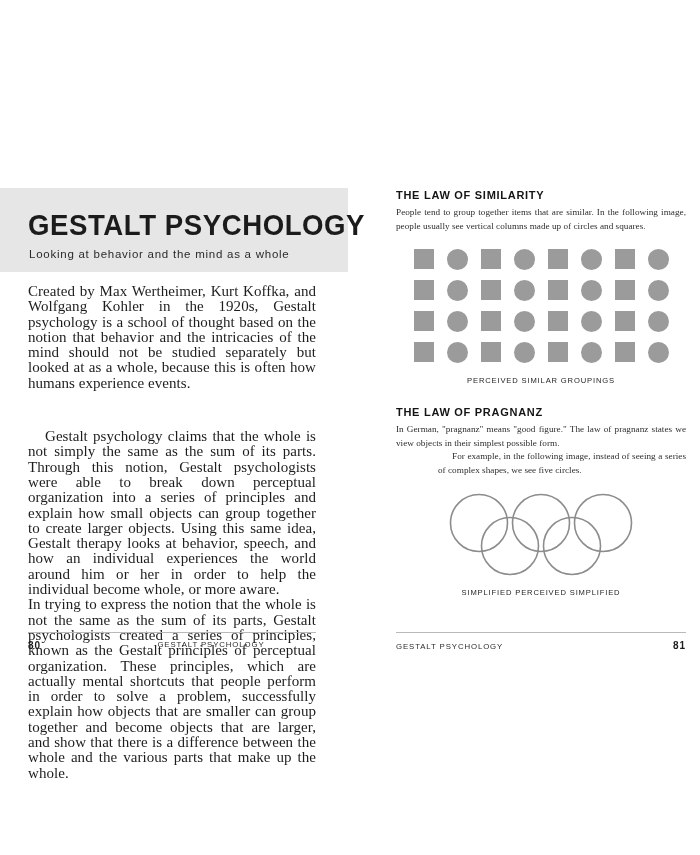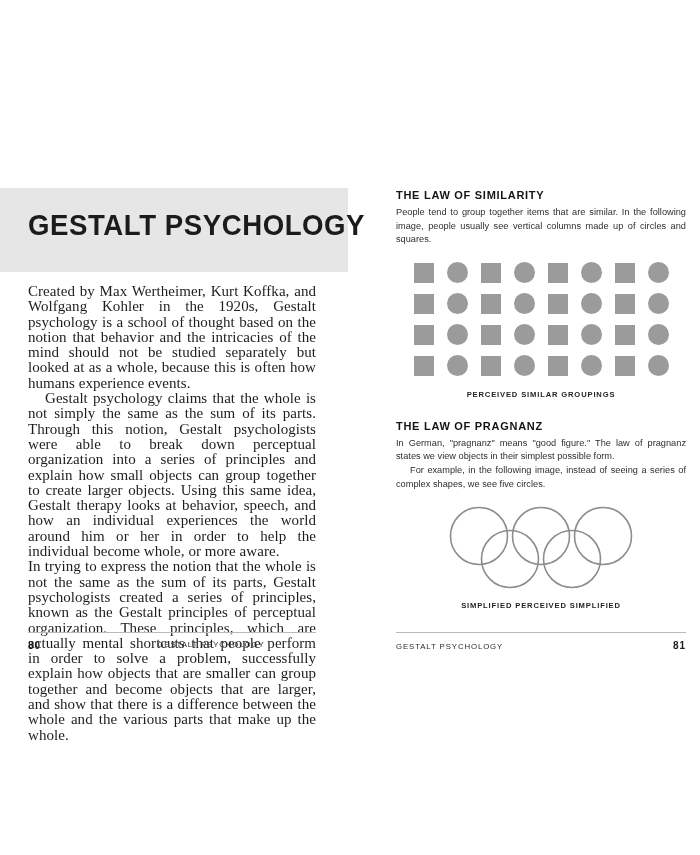--- a/index.html
+++ b/index.html
@@ -75,20 +75,21 @@
     margin: 0;
     font-size: 15px;
     line-height: 15.3px;
     color: #1d1d1d;
     text-align: justify;
     text-align-last: left;
     letter-spacing: 0.05px;
   }
   .body-col p.indent {
     text-indent: 17px;
+    margin-top: 38px;
   }
 
   .section-head {
     font-family: "Liberation Sans", sans-serif;
     font-size: 13.4px;
     letter-spacing: 1.1px;
     color: #1b1b1b;
     text-align: center;
     line-height: 17px;
     margin: 21px 0 13px 0;
@@ -109,35 +110,36 @@
     font-weight: bold;
     font-size: 11.6px;
     letter-spacing: 0.75px;
     color: #141414;
     margin: 0 0 5px 0;
     transform: scaleX(0.95);
     transform-origin: left center;
   }
   .law-body {
     margin: 0;
-    font-family: Liberation Sans, sans-serif;
+    font-family: Liberation Serif, serif;
     font-size: 9.2px;
     line-height: 13.6px;
     color: #2e2e2e;
     letter-spacing: 0.02px;
     text-align: justify;
     text-align-last: left;
   }
   .law-body.indent {
     text-indent: 14px;
+    margin-left: 42px;
   }
 
   .figure-caption {
     font-family: "Liberation Sans", sans-serif;
-    font-weight: bold;
+    font-weight: normal;
     font-size: 7.6px;
     letter-spacing: 0.85px;
     color: #242424;
     text-align: center;
   }
 
   
   .shape-grid {
     position: relative;
     width: 268px;
@@ -229,20 +231,21 @@
 </style>
 </head>
 <body>
 
 <div class="spread">
 
   <div class="page-left">
 
     <div class="title-band"></div>
     <div class="chapter-title">GESTALT PSYCHOLOGY</div>
+    <div class="chapter-subtitle">Looking at behavior and the mind as a whole</div>
 
     <div class="body-col">
       <p>Created by Max Wertheimer, Kurt Koffka, and Wolfgang Kohler in the 1920s, Gestalt psychology is a school of thought based on the notion that behavior and the intricacies of the mind should not be studied separately but looked at as a whole, because this is often how humans experience events.</p>
       <p class="indent">Gestalt psychology claims that the whole is not simply the same as the sum of its parts. Through this notion, Gestalt psychologists were able to break down perceptual organization into a series of principles and explain how small objects can group together to create larger objects. Using this same idea, Gestalt therapy looks at behavior, speech, and how an individual experiences the world around him or her in order to help the individual become whole, or more aware.</p>
 
 
       <p>In trying to express the notion that the whole is not the same as the sum of its parts, Gestalt psychologists created a series of principles, known as the Gestalt principles of perceptual organization. These principles, which are actually mental shortcuts that people perform in order to solve a problem, successfully explain how objects that are smaller can group together and become objects that are larger, and show that there is a difference between the whole and the various parts that make up the whole.</p>
     </div>
   </div>
 

